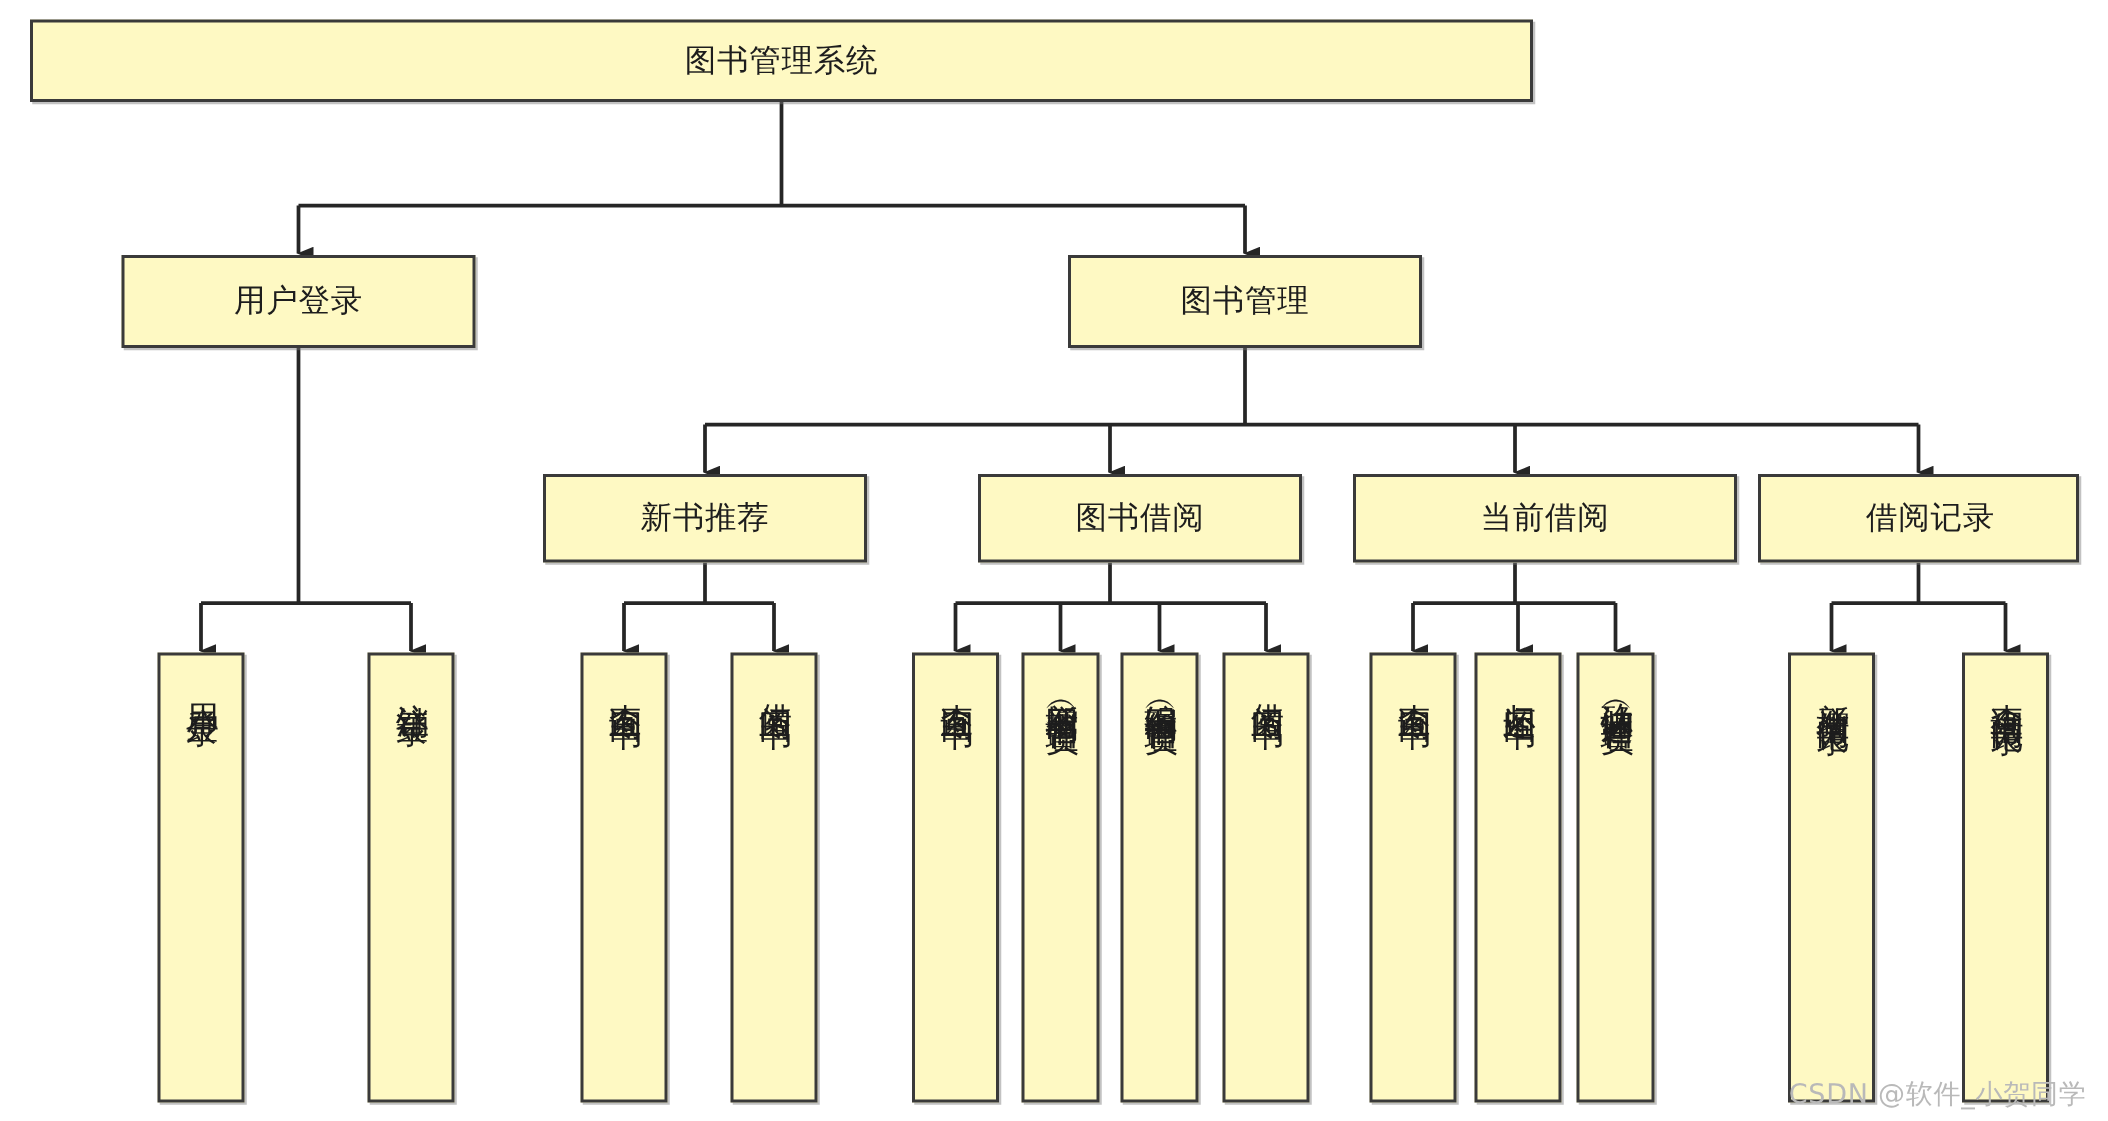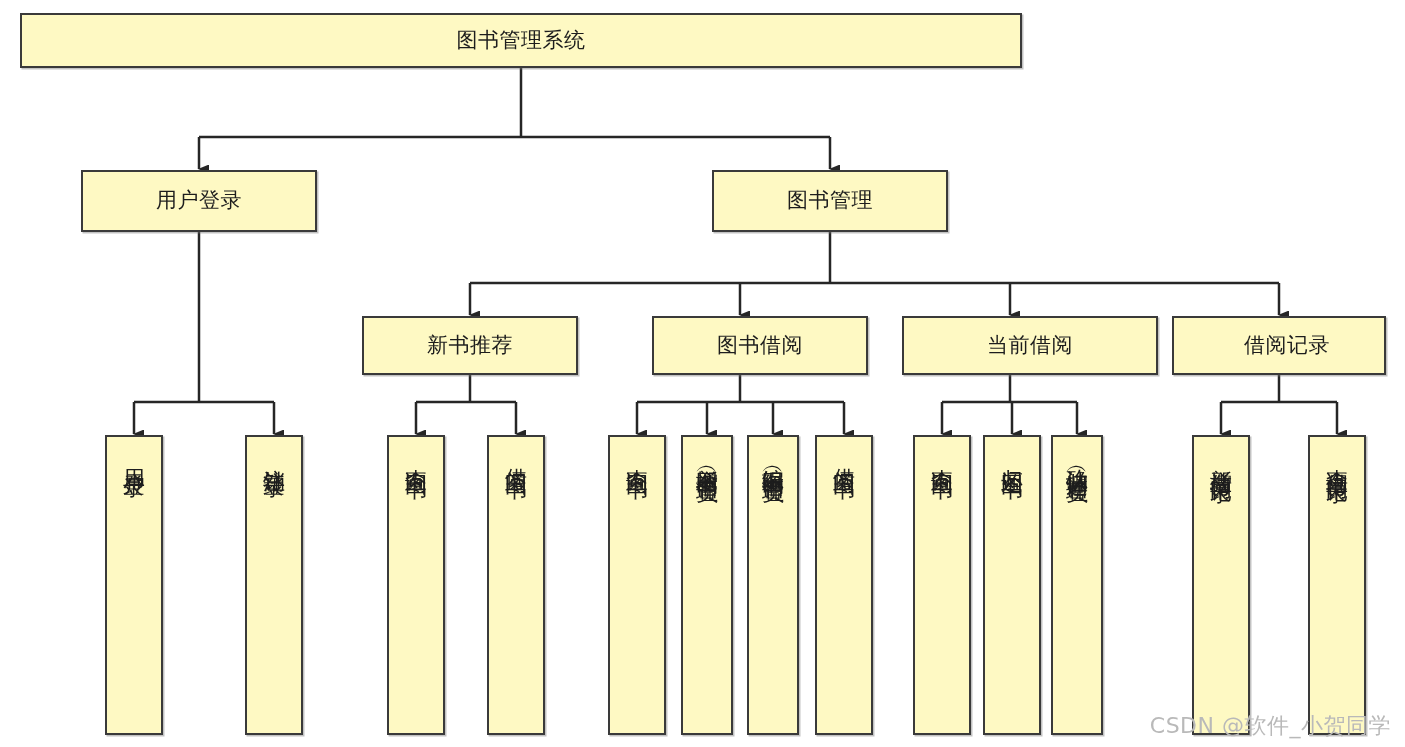--- a/index.html
+++ b/index.html
@@ -57,21 +57,21 @@
     left: 0;
     top: 0;
     width: 1405px;
     height: 747px;
     pointer-events: none;
   }
   .watermark {
     position: absolute;
     right: 14px;
     bottom: 6px;
-    font-size: 22px;
+    font-size: 18px;
     color: #b9b9b9;
     letter-spacing: 0.5px;
     white-space: nowrap;
     font-family: "DejaVu Sans", "Liberation Sans", sans-serif;
   }
 </style>
 </head>
 <body>
 
 <div id="canvas">

